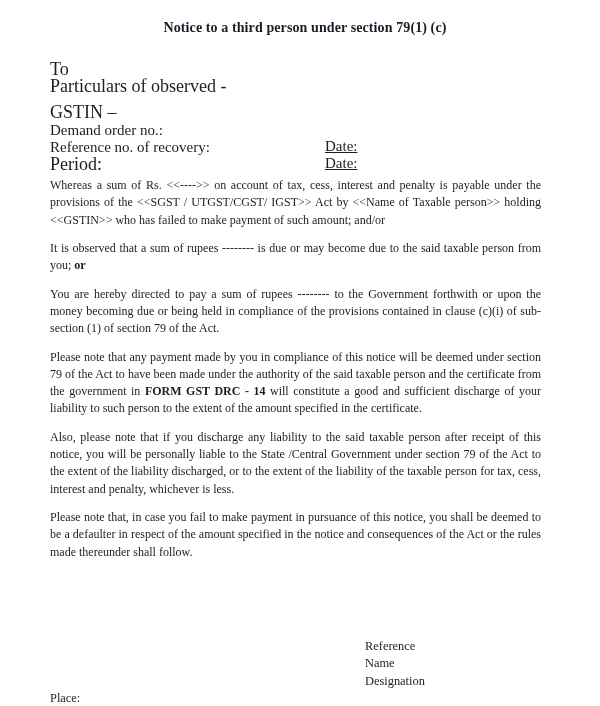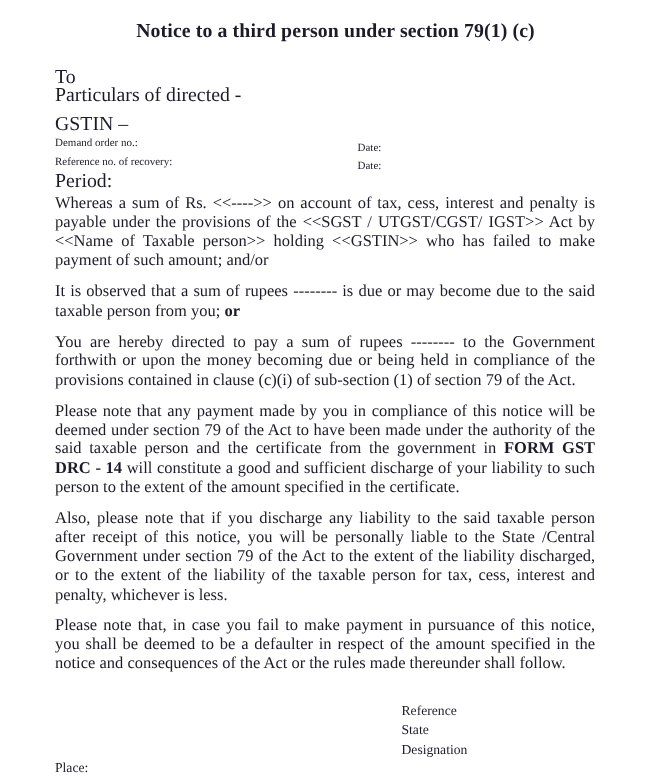--- a/index.html
+++ b/index.html
@@ -20,66 +20,67 @@
     position: relative;
     width: 600px;
     height: 706px;
     background: #fff;
     box-sizing: border-box;
     padding: 0;
   }
   .doc-title {
     text-align: center;
     font-weight: bold;
-    font-size: 18px;
+    font-size: 14px;
     line-height: 16px;
     margin: 20px 0 0 0;
     padding-left: 10px;
     letter-spacing: 0.1px;
   }
   .body-area {
     position: absolute;
     left: 50px;
     top: 41px;
     width: 491px;
   }
   .line {
     font-size: 18px;
     line-height: 17.2px;
     white-space: nowrap;
   }
   .labelrow {
     position: relative;
-    font-size: 10px;
+    font-size: 15px;
     line-height: 17.2px;
     height: 17.2px;
   }
   .labelrow .lbl {
     position: absolute;
     left: 0;
     top: 0;
   }
   .labelrow .dt {
     position: absolute;
     left: 275px;
-    top: 4px;
+    top: 16px;
+    text-decoration: underline;
   }
   .blank-rule {
     display: inline-block;
     width: 72px;
     border-bottom: 1.3px solid #2a2a36;
     height: 11px;
     vertical-align: baseline;
     margin-left: 2px;
   }
   .gap-sm { height: 9px; }
   .gap-xs { height: 4px; }
   p.para {
     margin: 0 0 0 0;
-    font-size: 15px;
+    font-size: 12px;
     line-height: 17.3px;
     text-align: justify;
     text-justify: inter-word;
     hyphens: none;
   }
   p.para + p.para { margin-top: 11px; }
   .para b { font-weight: bold; }
   .sig-block {
     position: absolute;
     left: 365px;
@@ -105,21 +106,21 @@
   <div class="doc-title">Notice to a third person under section 79(1) (c)</div>
 
   <div class="body-area">
 
     <div class="line">
       <span>To</span>
     </div>
 
 
     <div class="line">
-      <span>Particulars of directed -</span>
+      <span>Particulars of observed -</span>
     </div>
 
     <div class="gap-sm"></div>
 
     <div class="line">
       <span>GSTIN –</span>
     </div>
 
 
     <div class="labelrow">
@@ -148,21 +149,21 @@
     <p class="para"><span>Please note that any payment made by you in compliance of this notice will be deemed under section 79 of the Act to have been made under the authority of the said taxable person and the certificate from the government in </span><b>FORM GST DRC - 14</b><span> will constitute a good and sufficient discharge of your liability to such person to the extent of the amount specified in the certificate.</span></p>
 
     <p class="para"><span>Also, please note that if you discharge any liability to the said taxable person after receipt of this notice, you will be personally liable to the State /Central Government under section 79 of the Act to the extent of the liability discharged, or to the extent of the liability of the taxable person for tax, cess, interest and penalty, whichever is less.</span></p>
 
     <p class="para"><span>Please note that, in case you fail to make payment in pursuance of this notice, you shall be deemed to be a defaulter in respect of the amount specified in the notice and consequences of the Act or the rules made thereunder shall follow.</span></p>
 
   </div>
 
   <div class="sig-block">
     <div>Reference</div>
-    <div>State</div>
+    <div>Name</div>
     <div>Designation</div>
   </div>
 
   <div class="foot-block">
     <div>Place:</div>
 
   </div>
 
 </div>
 

